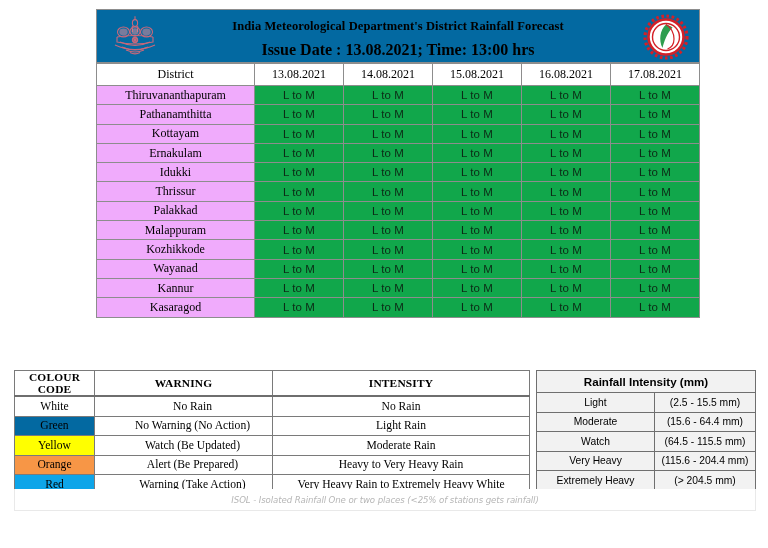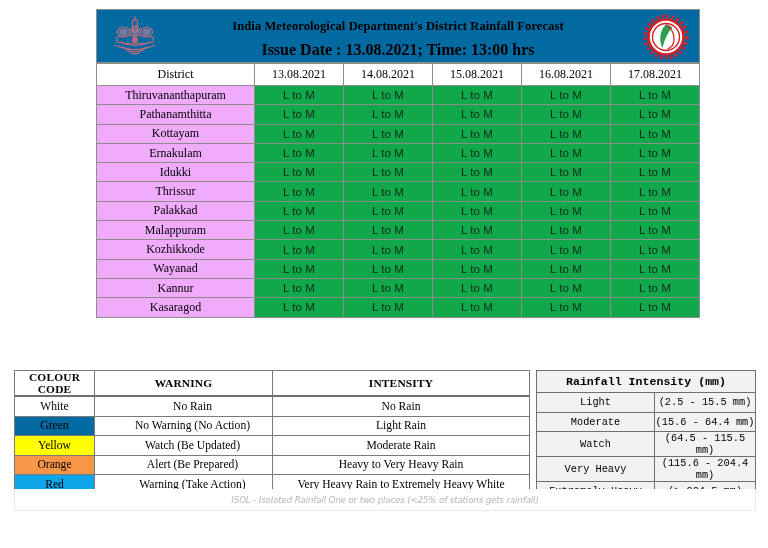--- a/index.html
+++ b/index.html
@@ -139,21 +139,21 @@
   #intensity-wrap {
     position: absolute;
     left: 536px;
     top: 370px;
     width: 220px;
   }
   table.intensity {
     border-collapse: collapse;
     width: 100%;
     table-layout: fixed;
-    font-family: Liberation Mono, monospace;
+    font-family: Liberation Sans, sans-serif;
   }
   table.intensity td {
     border: 1px solid #6f6f6f;
     padding: 0;
     height: 18.5px;
     font-size: 10.3px;
     text-align: center;
     vertical-align: middle;
     background: #f2f2f2;
   }

